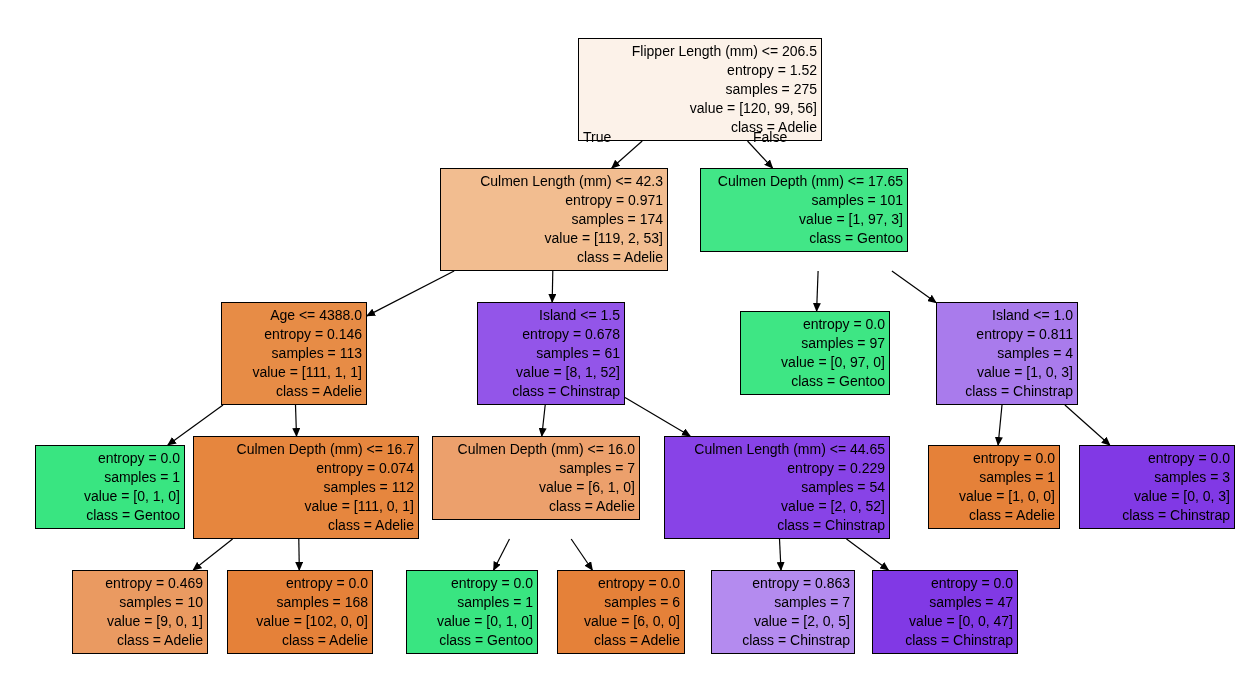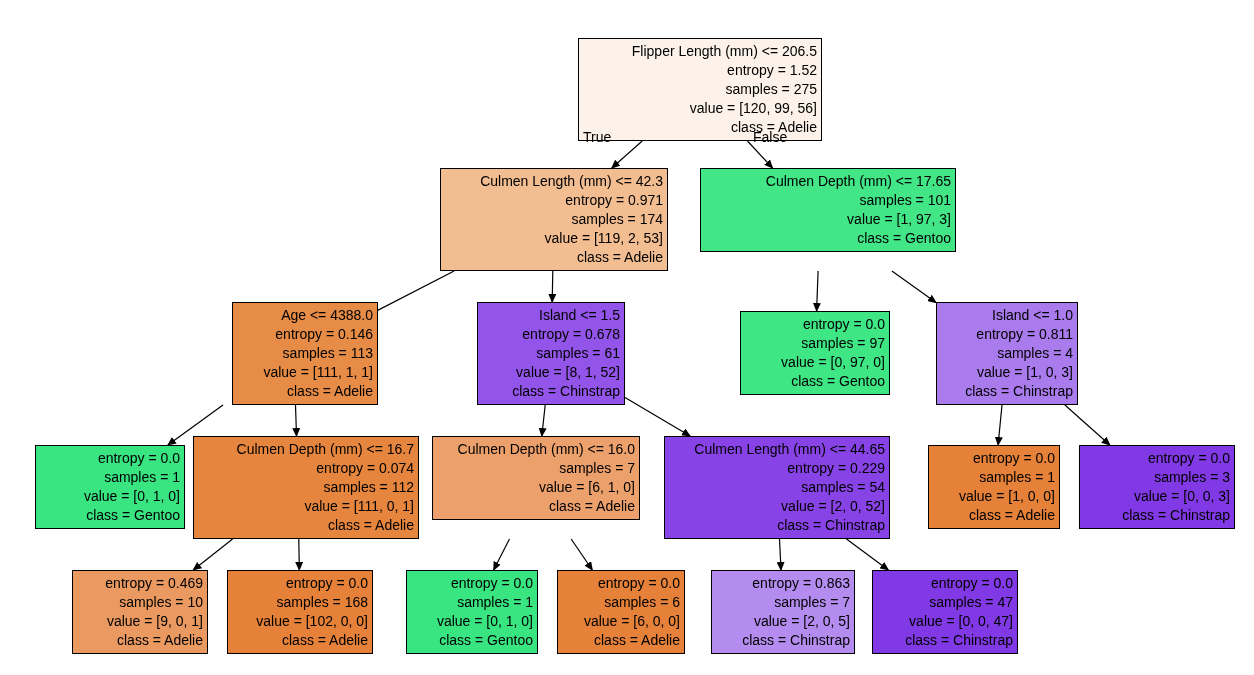--- a/index.html
+++ b/index.html
@@ -69,27 +69,27 @@
         <span class="node-line">value = [120, 99, 56]</span>
         <span class="node-line">class = Adelie</span>
       </div>
       <div class="node" style="left: 440px; top: 168px; width: 228px; background: rgb(242, 189, 144);">
         <span class="node-line">Culmen Length (mm) &lt;= 42.3</span>
         <span class="node-line">entropy = 0.971</span>
         <span class="node-line">samples = 174</span>
         <span class="node-line">value = [119, 2, 53]</span>
         <span class="node-line">class = Adelie</span>
       </div>
-      <div class="node" style="left: 700px; top: 168px; width: 256px; background: rgb(66, 230, 135);">
+      <div class="node" style="left: 700px; top: 168px; width: 208px; background: rgb(66, 230, 135);">
         <span class="node-line">Culmen Depth (mm) &lt;= 17.65</span>
         <span class="node-line">samples = 101</span>
         <span class="node-line">value = [1, 97, 3]</span>
         <span class="node-line">class = Gentoo</span>
       </div>
-      <div class="node" style="left: 232px; top: 302px; width: 146px; background: rgb(231, 140, 70);">
+      <div class="node" style="left: 221px; top: 302px; width: 146px; background: rgb(231, 140, 70);">
         <span class="node-line">Age &lt;= 4388.0</span>
         <span class="node-line">entropy = 0.146</span>
         <span class="node-line">samples = 113</span>
         <span class="node-line">value = [111, 1, 1]</span>
         <span class="node-line">class = Adelie</span>
       </div>
       <div class="node" style="left: 477px; top: 302px; width: 148px; background: rgb(147, 85, 233);">
         <span class="node-line">Island &lt;= 1.5</span>
         <span class="node-line">entropy = 0.678</span>
         <span class="node-line">samples = 61</span>

